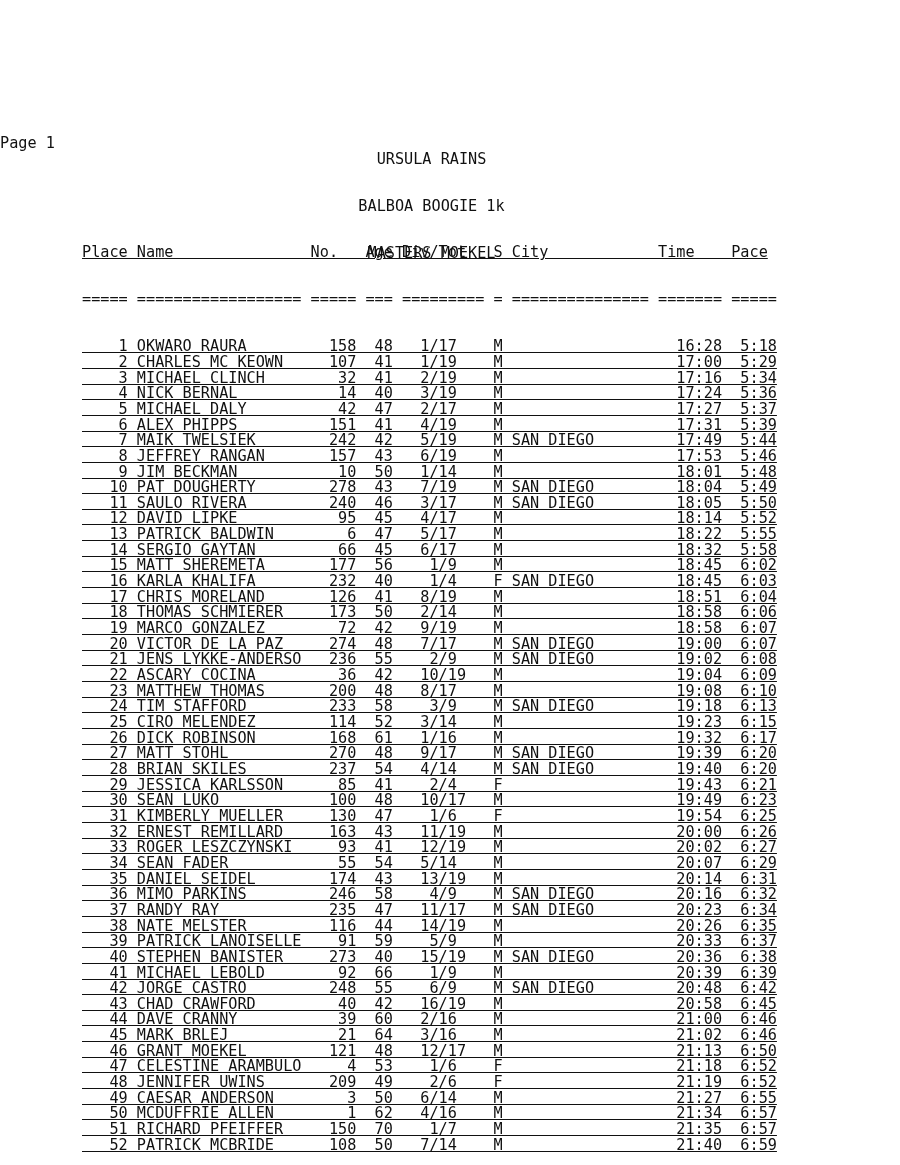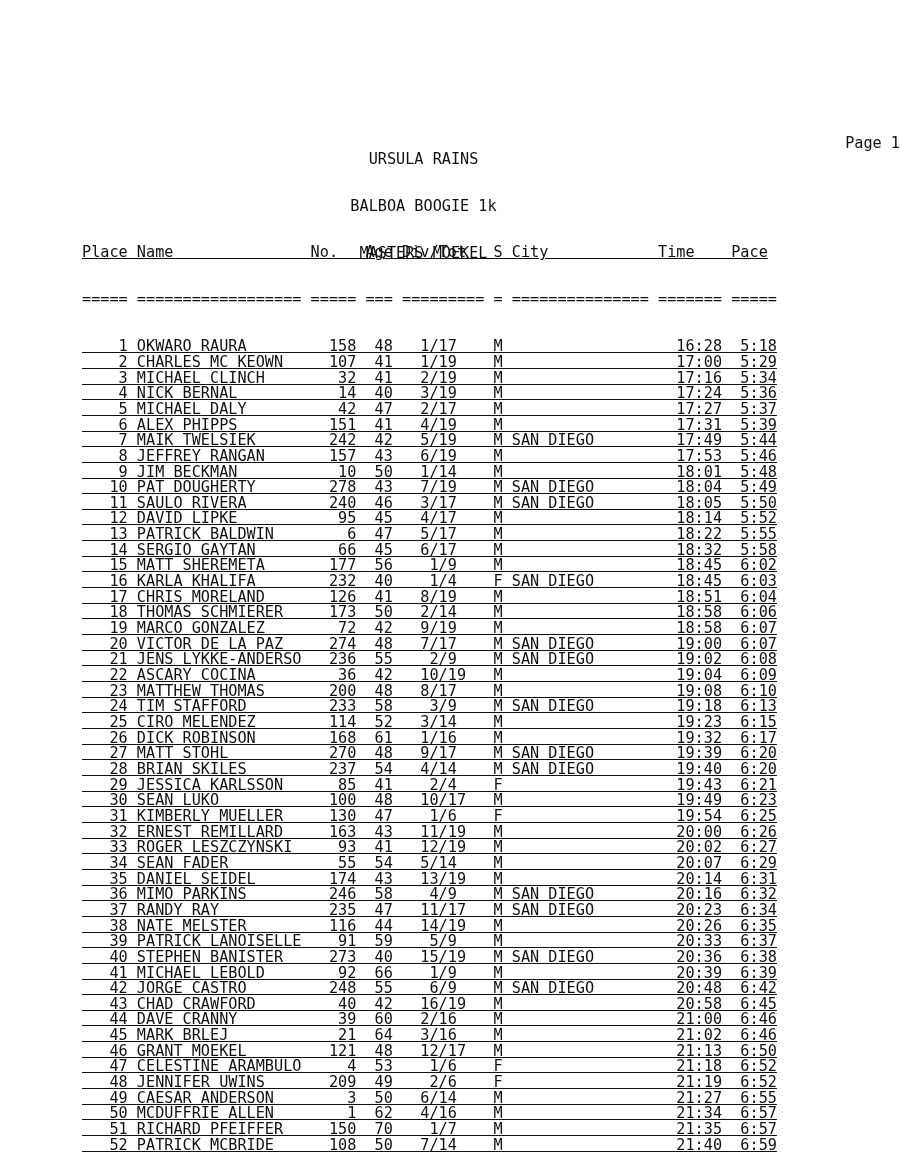--- a/index.html
+++ b/index.html
@@ -31,27 +31,26 @@
     letter-spacing: 0px;
   }
   .pagenum-row {
     position: absolute;
     top: 105px;
     left: 0;
     width: 900px;
   }
   .pagenum {
     display: block;
-    text-align: right;
-    padding-left: 584px;
+    text-align: left;
   }
   .titleblock {
     position: absolute;
     top: 121px;
-    left: 0;
+    left: 8px;
     width: 847px;
     text-align: center;
   }
   .titleblock .tline {
     display: block;
     text-align: center;
   }
   .listing {
     position: absolute;
     top: 214px;

